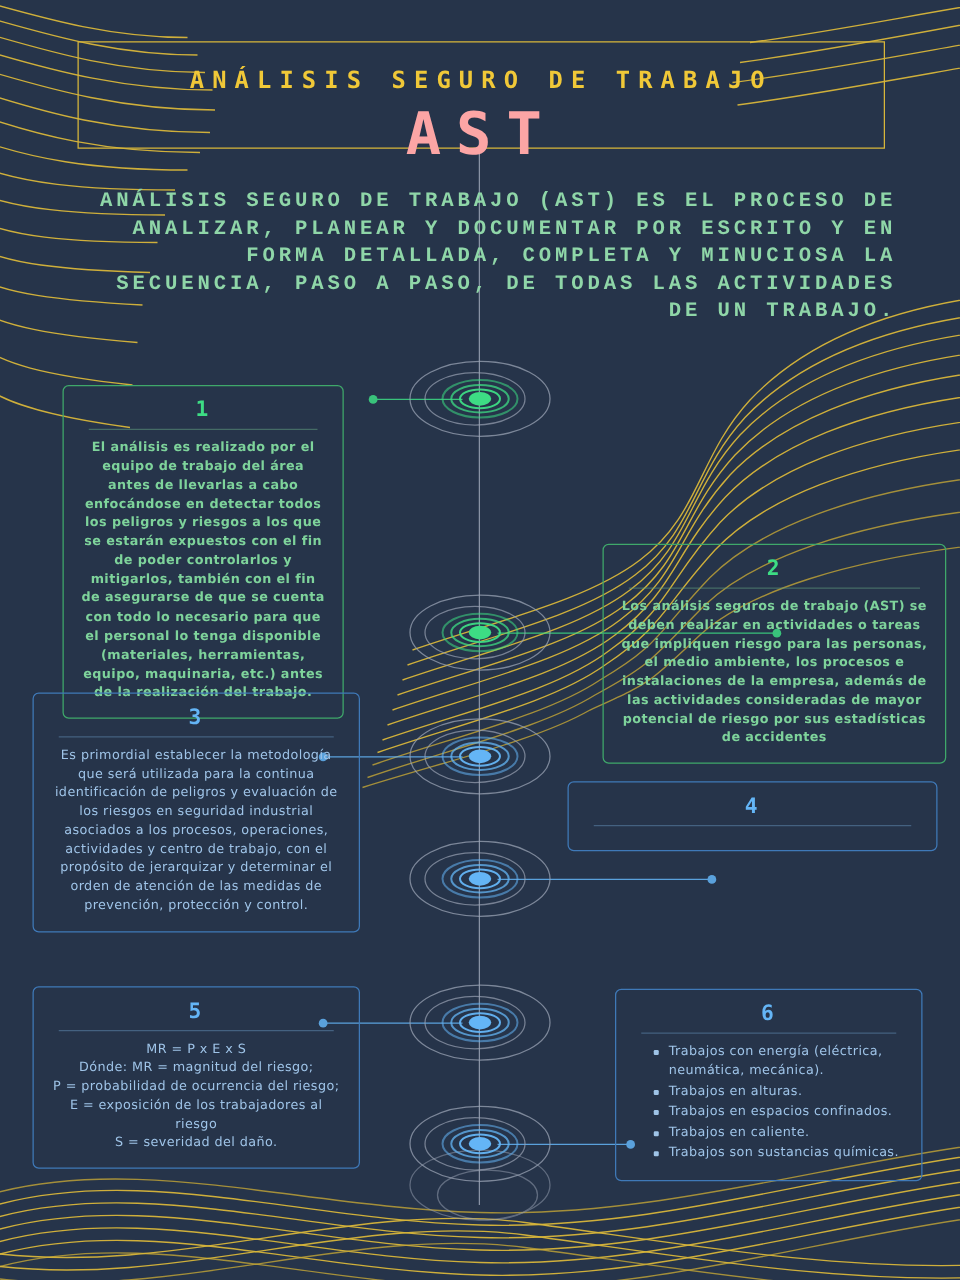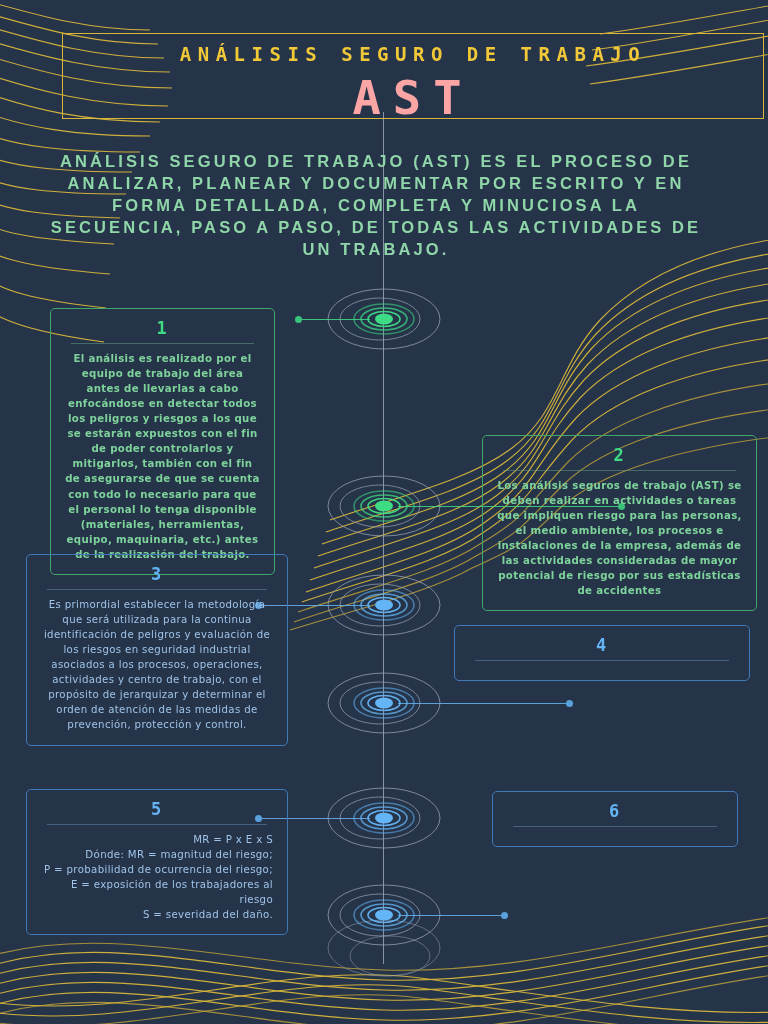--- a/index.html
+++ b/index.html
@@ -27,27 +27,27 @@
     width: 768px; height: 1024px;
     pointer-events: none;
   }
   .deco-line { fill: none; stroke: #d8b63a; stroke-width: 1.1; opacity: .95; }
   .deco-line.dim { stroke: #c4a636; opacity: .8; }
 
   
   .header-box {
     position: absolute;
     left: 62px; top: 33px;
-    width: 702px; height: 86px;
+    width: 646px; height: 86px;
     border: 1.5px solid #d8b63a;
     display: flex;
     flex-direction: column;
     align-items: center;
     justify-content: flex-start;
-    padding-top: 9px;
+    padding-top: 19px;
     z-index: 5;
   }
   .header-kicker {
     color: #f0c838;
     font-size: 19px;
     letter-spacing: 6.5px;
     font-weight: 700;
     font-family: "DejaVu Sans Mono", monospace;
     white-space: nowrap;
   }
@@ -62,29 +62,29 @@
     font-size: 47px;
     font-weight: 700;
     letter-spacing: 12px;
     font-family: "DejaVu Sans Mono", monospace;
     line-height: 1.05;
   }
 
   
   .intro {
     position: absolute;
-    left: 46px; top: 150px;
+    left: 57px; top: 150px;
     width: 660px;
-    text-align: center;
+    text-align: right;
     color: #8fd6a8;
     font-size: 16.5px;
     font-weight: 700;
     letter-spacing: 3.1px;
     line-height: 1.34;
-    font-family: Liberation Sans, sans-serif;
+    font-family: Liberation Mono, monospace;
     z-index: 5;
   }
 
   
   .spine {
     position: absolute;
     left: 383px; top: 112px;
     width: 1.4px; height: 852px;
     background: #9aa3b4;
     opacity: .85;
@@ -137,21 +137,21 @@
     margin: 5px 6px 7px 6px;
     opacity: .55;
   }
   .card-body {
     text-align: center;
     font-size: 10.2px;
     line-height: 1.48;
     letter-spacing: .35px;
     font-family: "DejaVu Sans", sans-serif;
   }
-  .card-body.left { text-align: right; }
+  .card-body.left { text-align: center; }
 
   .card-list {
     list-style: none;
     font-size: 10.2px;
     line-height: 1.52;
     letter-spacing: .35px;
     padding-left: 16px;
   }
   .card-list li {
     position: relative;
@@ -357,15 +357,22 @@
     <div class="card-body left" style="white-space:pre-line;">MR = P x E x S
 Dónde: MR = magnitud del riesgo;
 P = probabilidad de ocurrencia del riesgo;
 E = exposición de los trabajadores al riesgo
 S = severidad del daño.</div>
   </div>
 
   <div class="card theme-blue" style="left:492px; top:791px; width:246px;">
     <div class="card-num">6</div>
     <div class="card-rule"></div>
+    <ul class="card-list" id="step6-list">
+        <li>Trabajos con energía (eléctrica, neumática, mecánica).</li>
+        <li>Trabajos en alturas.</li>
+        <li>Trabajos en espacios confinados.</li>
+        <li>Trabajos en caliente.</li>
+        <li>Trabajos son sustancias químicas.</li>
+      </ul>
   </div>
 
 </div>
 
 </body></html>

